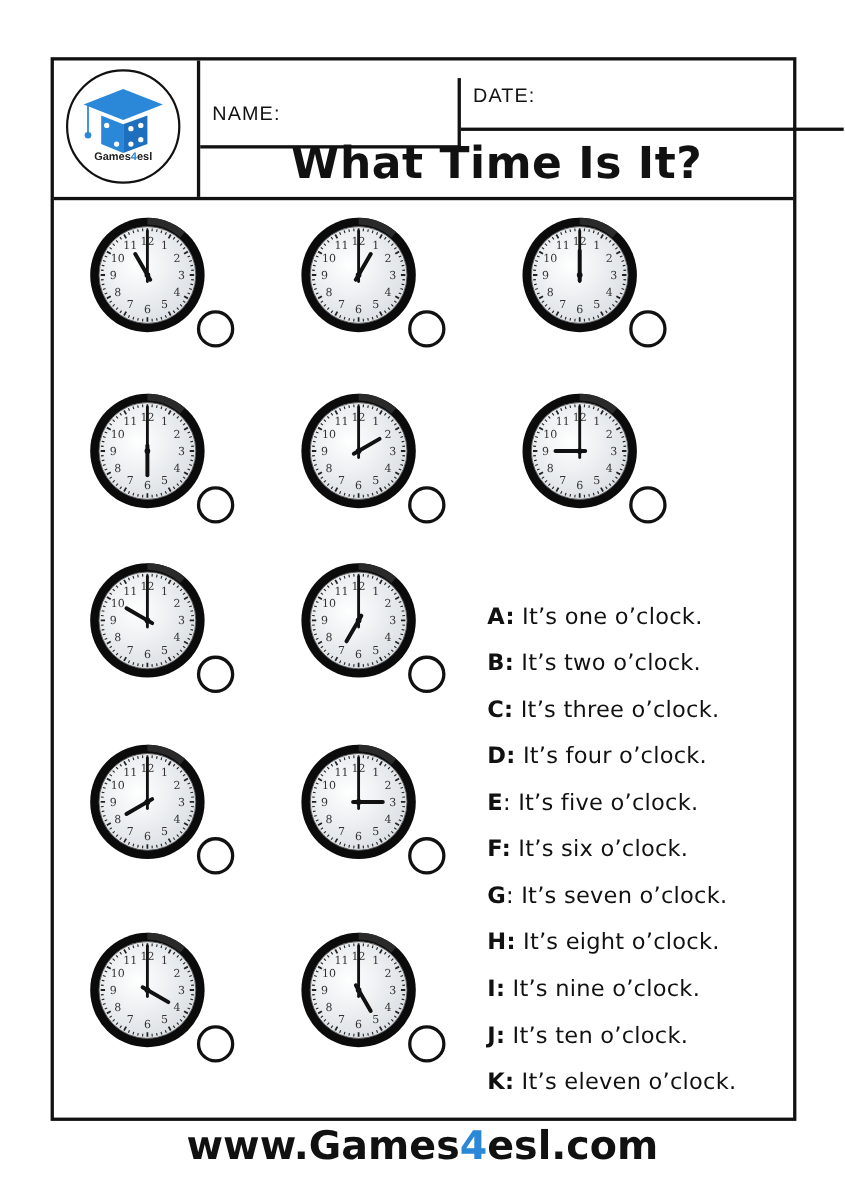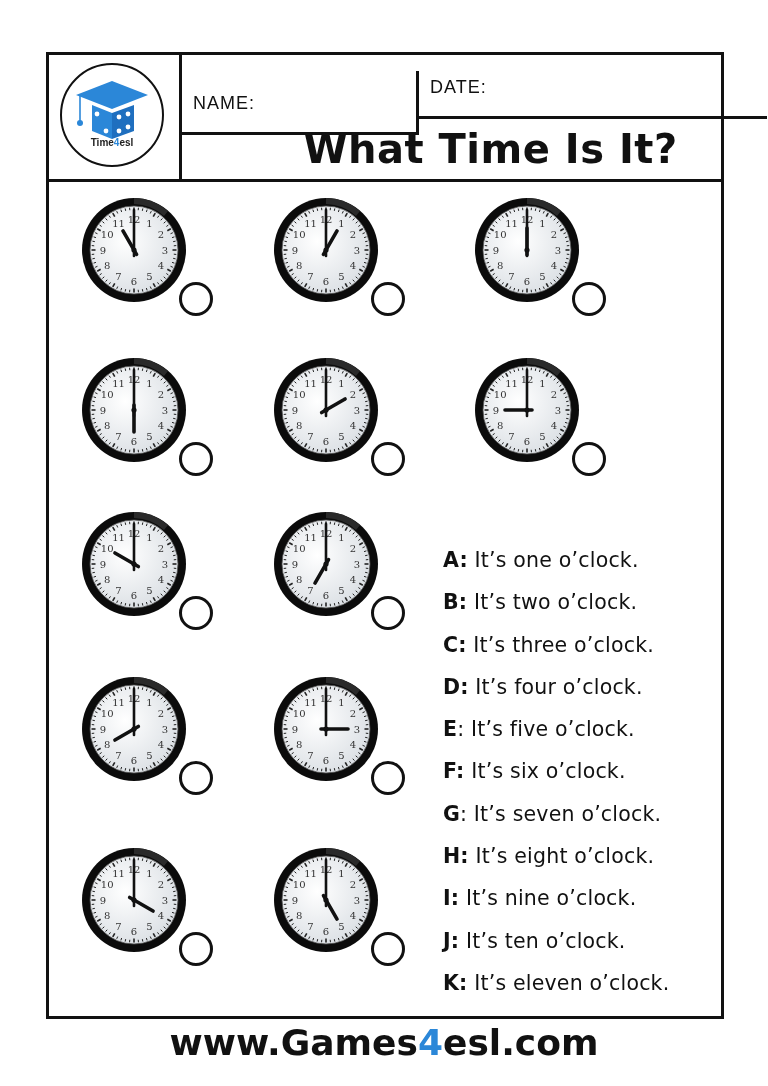--- a/index.html
+++ b/index.html
@@ -6,21 +6,21 @@
   body { width:768px; height:1086px; position:relative; font-family:"DejaVu Sans", "Liberation Sans", sans-serif; color:#111; overflow:hidden; }
   .sheet { position:absolute; left:46px; top:52px; width:672px; height:961px; border:3px solid #111; box-sizing:content-box; }
   .header { position:absolute; left:0; top:0; width:672px; height:124px; border-bottom:3px solid #111; }
   .logo-cell { position:absolute; left:0; top:0; width:130px; height:124px; border-right:3px solid #111; }
   .logo-circle { position:absolute; left:11px; top:8px; width:104px; height:104px; border:2.5px solid #111; border-radius:50%; box-sizing:border-box; }
   .logo-text { position:absolute; left:0; width:100%; top:72px; text-align:center; font-size:10px; font-weight:bold; color:#222; font-family:"Liberation Sans", sans-serif; }
   .logo-text .four { color:#2b87d8; }
   .name-cell { position:absolute; left:133px; top:16px; width:234px; height:61px; border-right:3px solid #111; border-bottom:3px solid #111; }
   .date-cell { position:absolute; left:370px; top:0; width:348px; height:61px; border-bottom:3px solid #111; }
   .field-label { position:absolute; left:11px; top:22px; font-size:18px; letter-spacing:1px; font-family:"Liberation Sans", sans-serif; }
-  .title-cell { position:absolute; left:133px; top:64px; width:539px; height:60px; text-align:center;padding-left:39px; }
+  .title-cell { position:absolute; left:133px; top:64px; width:539px; height:60px; text-align:center; }
   .title { display:inline-block; margin-top:7px; font-size:40px; font-weight:bold; font-family:"DejaVu Sans", sans-serif; letter-spacing:0.5px; }
   .clock { position:absolute; width:108px; height:108px; }
   .answer-circle { position:absolute; width:34px; height:34px; border:3px solid #111; border-radius:50%; box-sizing:border-box; background:#fff; }
   .options { position:absolute; left:443px; top:505px;margin-top:43px; }
   .option { height:42.3px; font-size:20.5px; font-family:"DejaVu Sans", sans-serif; white-space:nowrap; letter-spacing:0.2px; }
   .option .letter { font-weight:bold; }
   .footer { position:absolute; left:0; width:768px; top:1022px; text-align:center; font-size:36px; font-weight:bold; font-family:"DejaVu Sans", sans-serif; }
   .footer .four { color:#2b87d8; }
 </style>
 </head>
@@ -39,21 +39,21 @@
           <polygon points="30,40 50,48 50,74 30,66" fill="#2b87d8"></polygon>
 
           <polygon points="50,48 72,40 72,66 50,74" fill="#1f6fbf"></polygon>
           <circle cx="35" cy="49" r="2.4" fill="#fff"></circle>
           <circle cx="44" cy="66" r="2.4" fill="#fff"></circle>
           <circle cx="57" cy="52" r="2.4" fill="#fff"></circle>
           <circle cx="66" cy="49" r="2.4" fill="#fff"></circle>
           <circle cx="57" cy="66" r="2.4" fill="#fff"></circle>
           <circle cx="66" cy="62" r="2.4" fill="#fff"></circle>
         </svg>
-        <div class="logo-text"><span>Time</span><span class="four">4</span><span>esl</span></div>
+        <div class="logo-text"><span>Games</span><span class="four">4</span><span>esl</span></div>
       </div>
     </div>
     <div class="name-cell">
       <span class="field-label">NAME:</span>
     </div>
     <div class="date-cell">
       <span class="field-label">DATE:</span>
     </div>
     <div class="title-cell">
       <span class="title">What Time Is It?</span>

